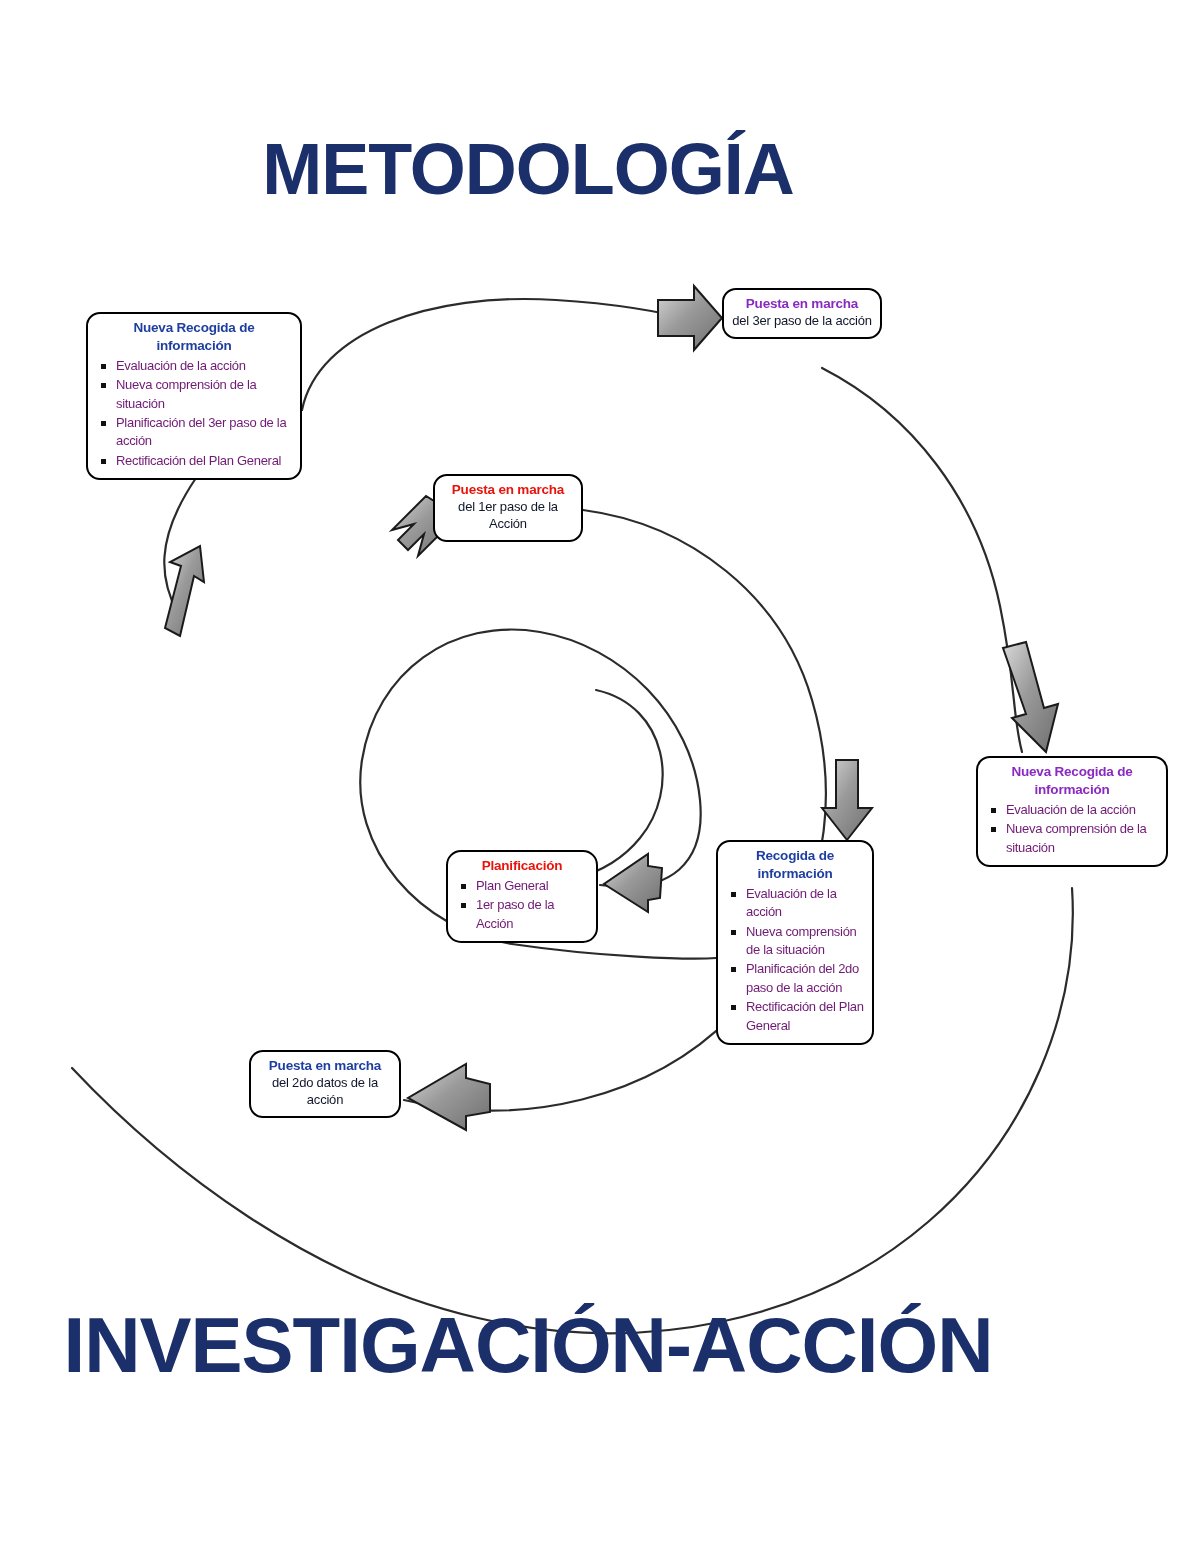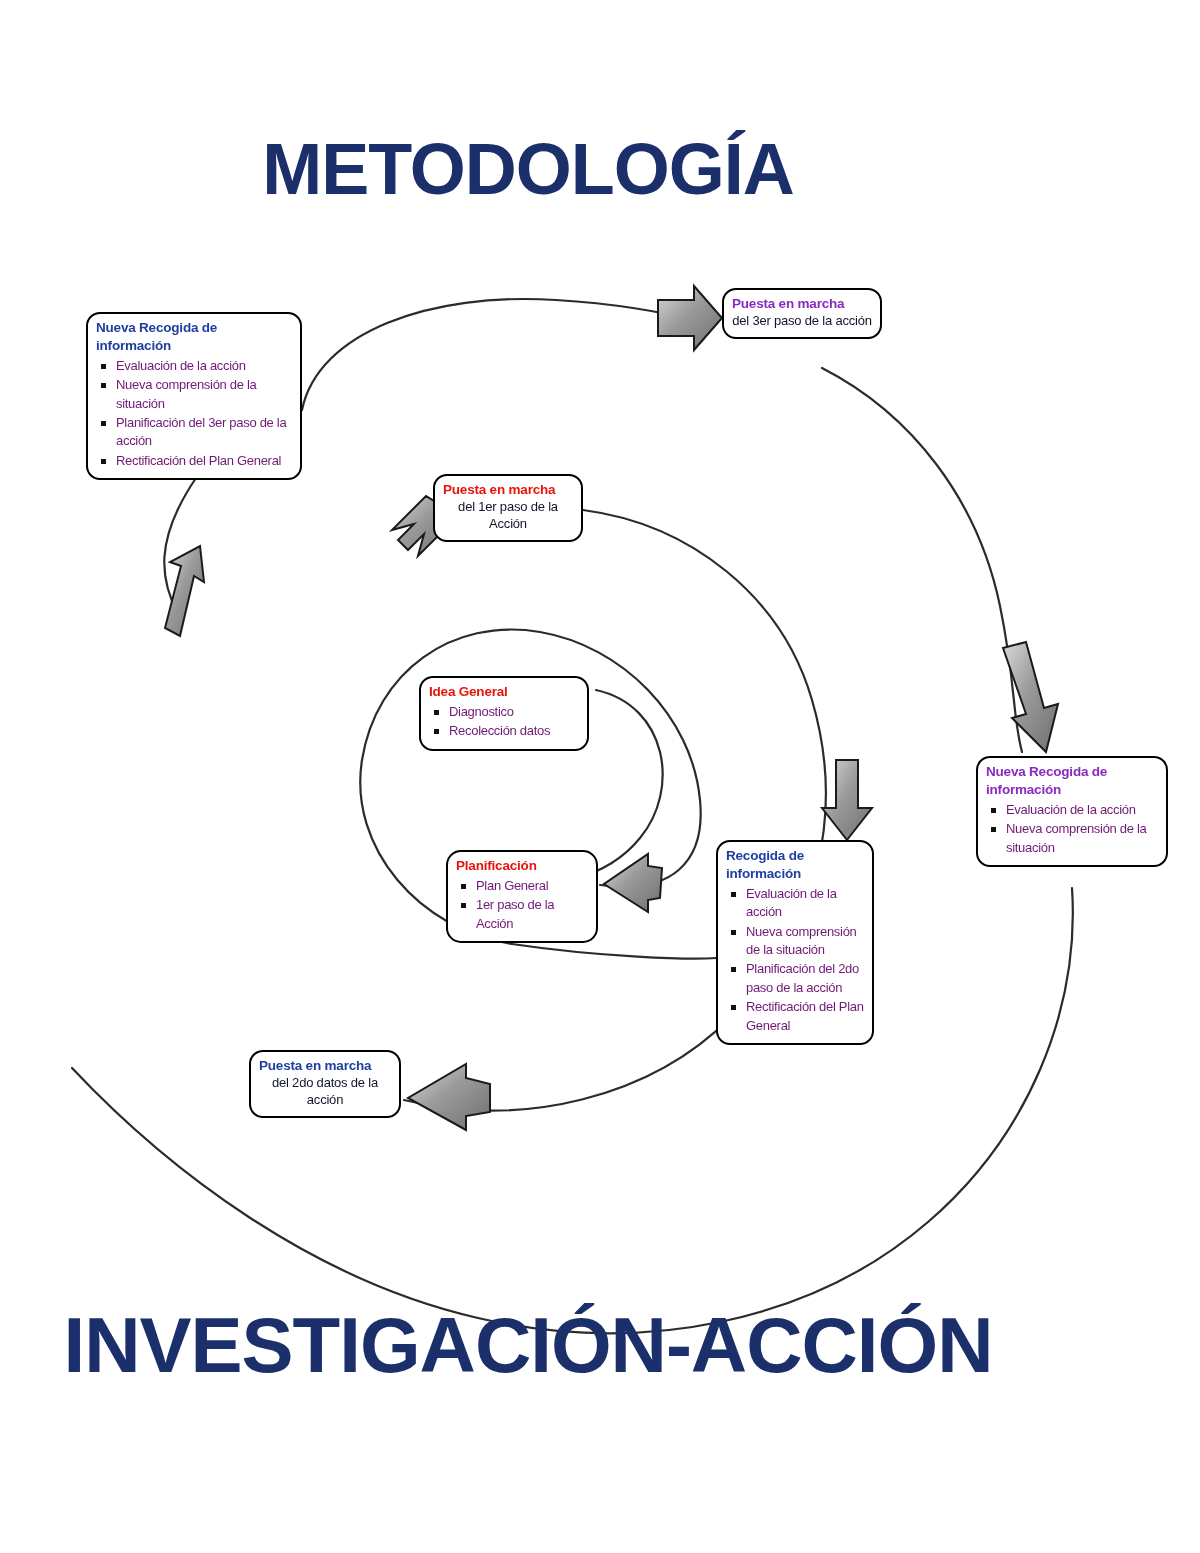--- a/index.html
+++ b/index.html
@@ -47,21 +47,21 @@
   .node {
     position: absolute;
     box-sizing: border-box;
     background: #ffffff;
     border: 2.5px solid #000000;
     border-radius: 14px;
     padding: 5px 8px 7px 8px;
     z-index: 5;
   }
   .node-title {
-    text-align: left;
+    text-align: center;
     font-weight: bold;
     font-size: 13.5px;
     line-height: 1.32;
     letter-spacing: -0.2px;
   }
   .node-sub {
     text-align: center;
     font-size: 13px;
     color: #0f172a;
     line-height: 1.3;
@@ -199,27 +199,20 @@
   <div class="node" id="node-puesta-3">
     <div class="node-title c-purple">Puesta en marcha</div>
     <div class="node-sub">del 3er paso de la acción</div>
   </div>
 
   <div class="node" id="node-puesta-1">
     <div class="node-title c-red">Puesta en marcha</div>
     <div class="node-sub">del 1er paso de la Acción</div>
   </div>
 
-  <div class="node" id="node-idea-general">
-    <div class="node-title c-red">Idea General</div>
-    <ul class="node-list">
-      <li>Diagnostico</li>
-      <li>Recolección datos</li>
-    </ul>
-  </div>
 
   <div class="node" id="node-planificacion">
     <div class="node-title c-red">Planificación</div>
     <ul class="node-list">
       <li>Plan General</li>
       <li>1er paso de la Acción</li>
     </ul>
   </div>
 
   <div class="node" id="node-recogida">

